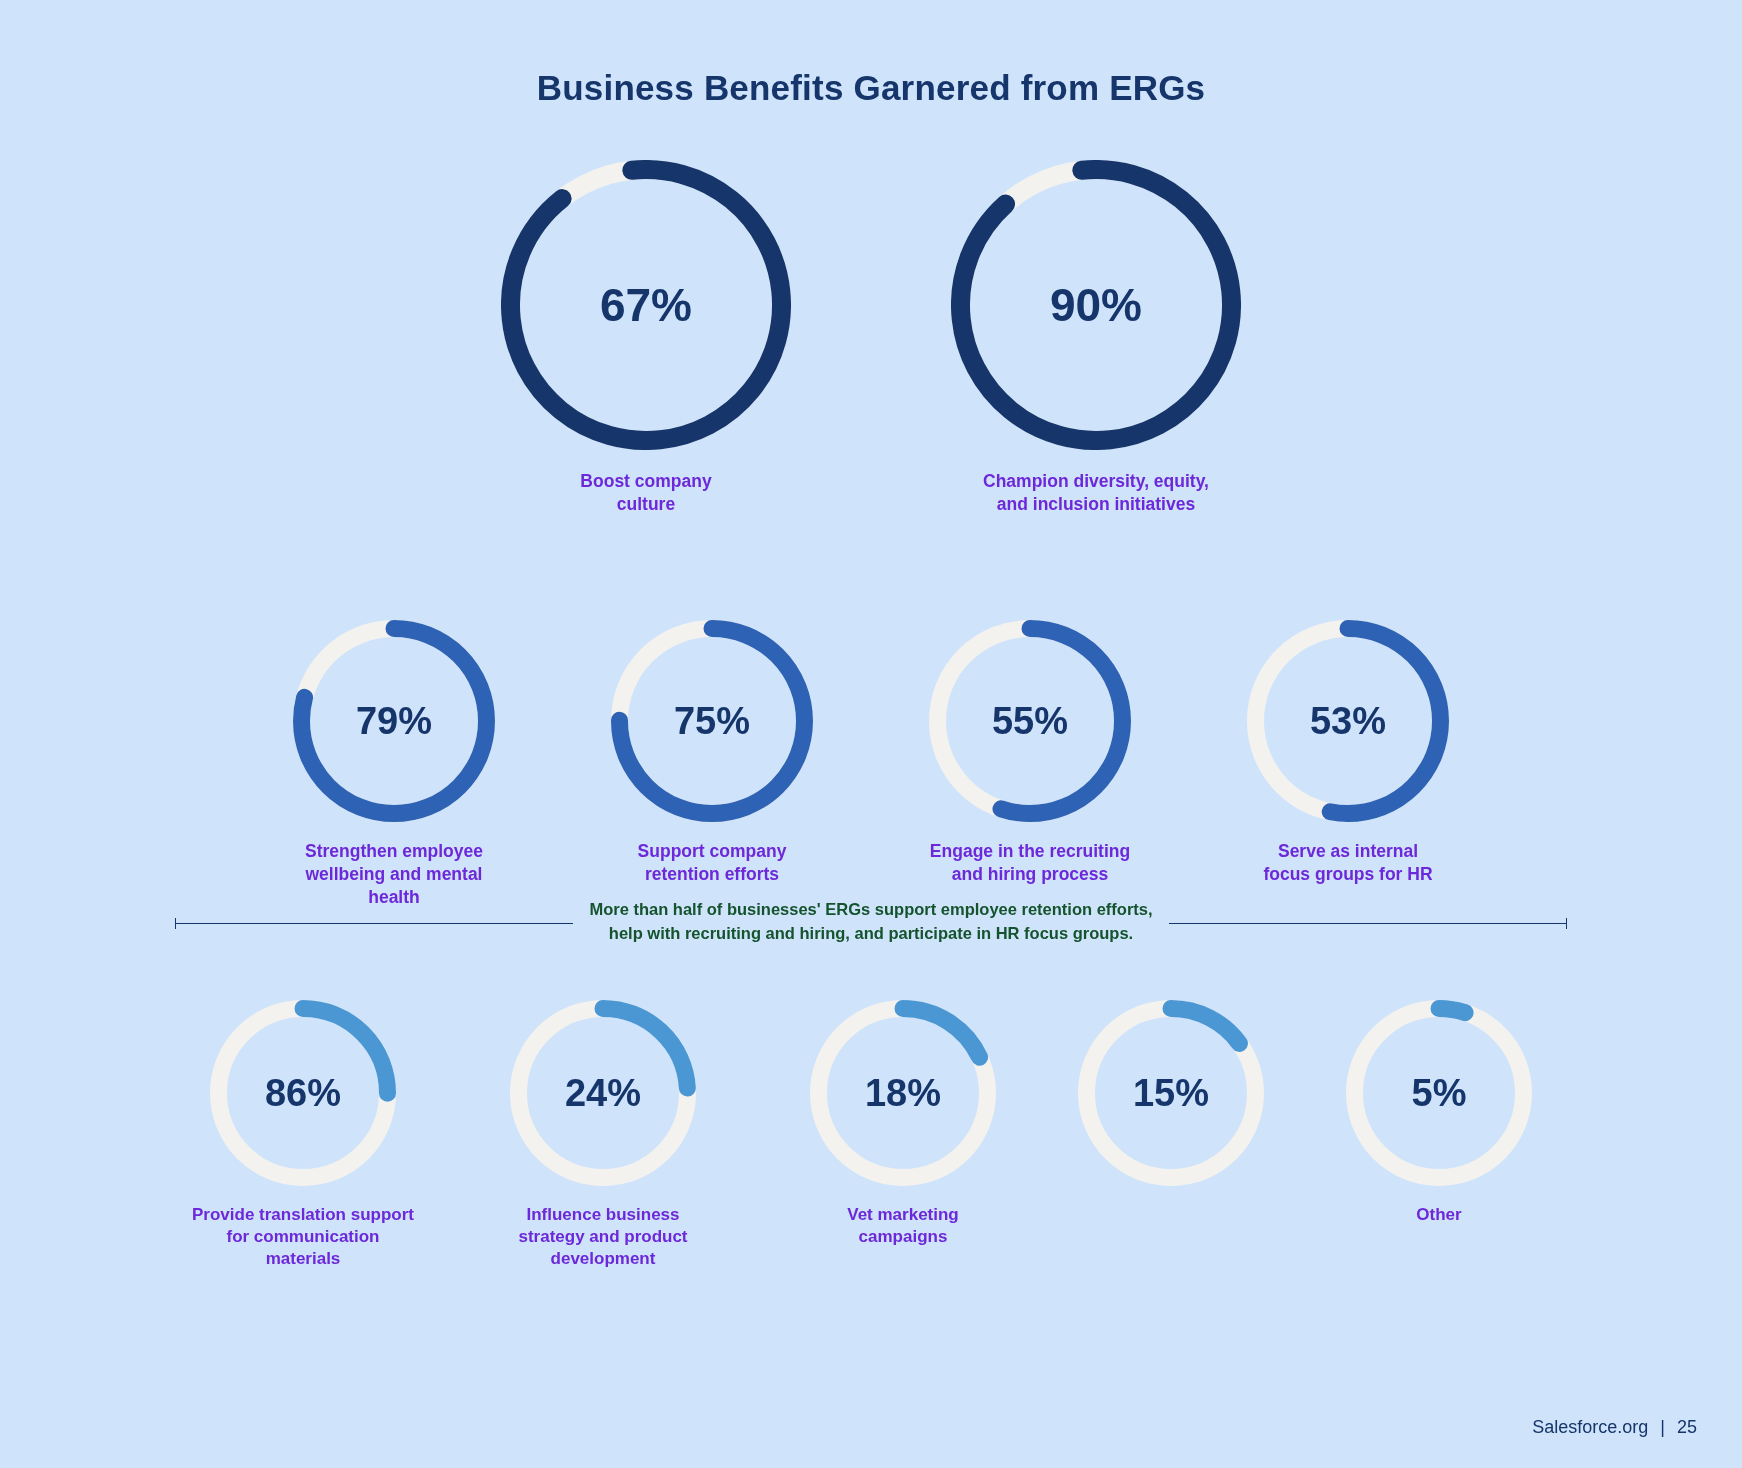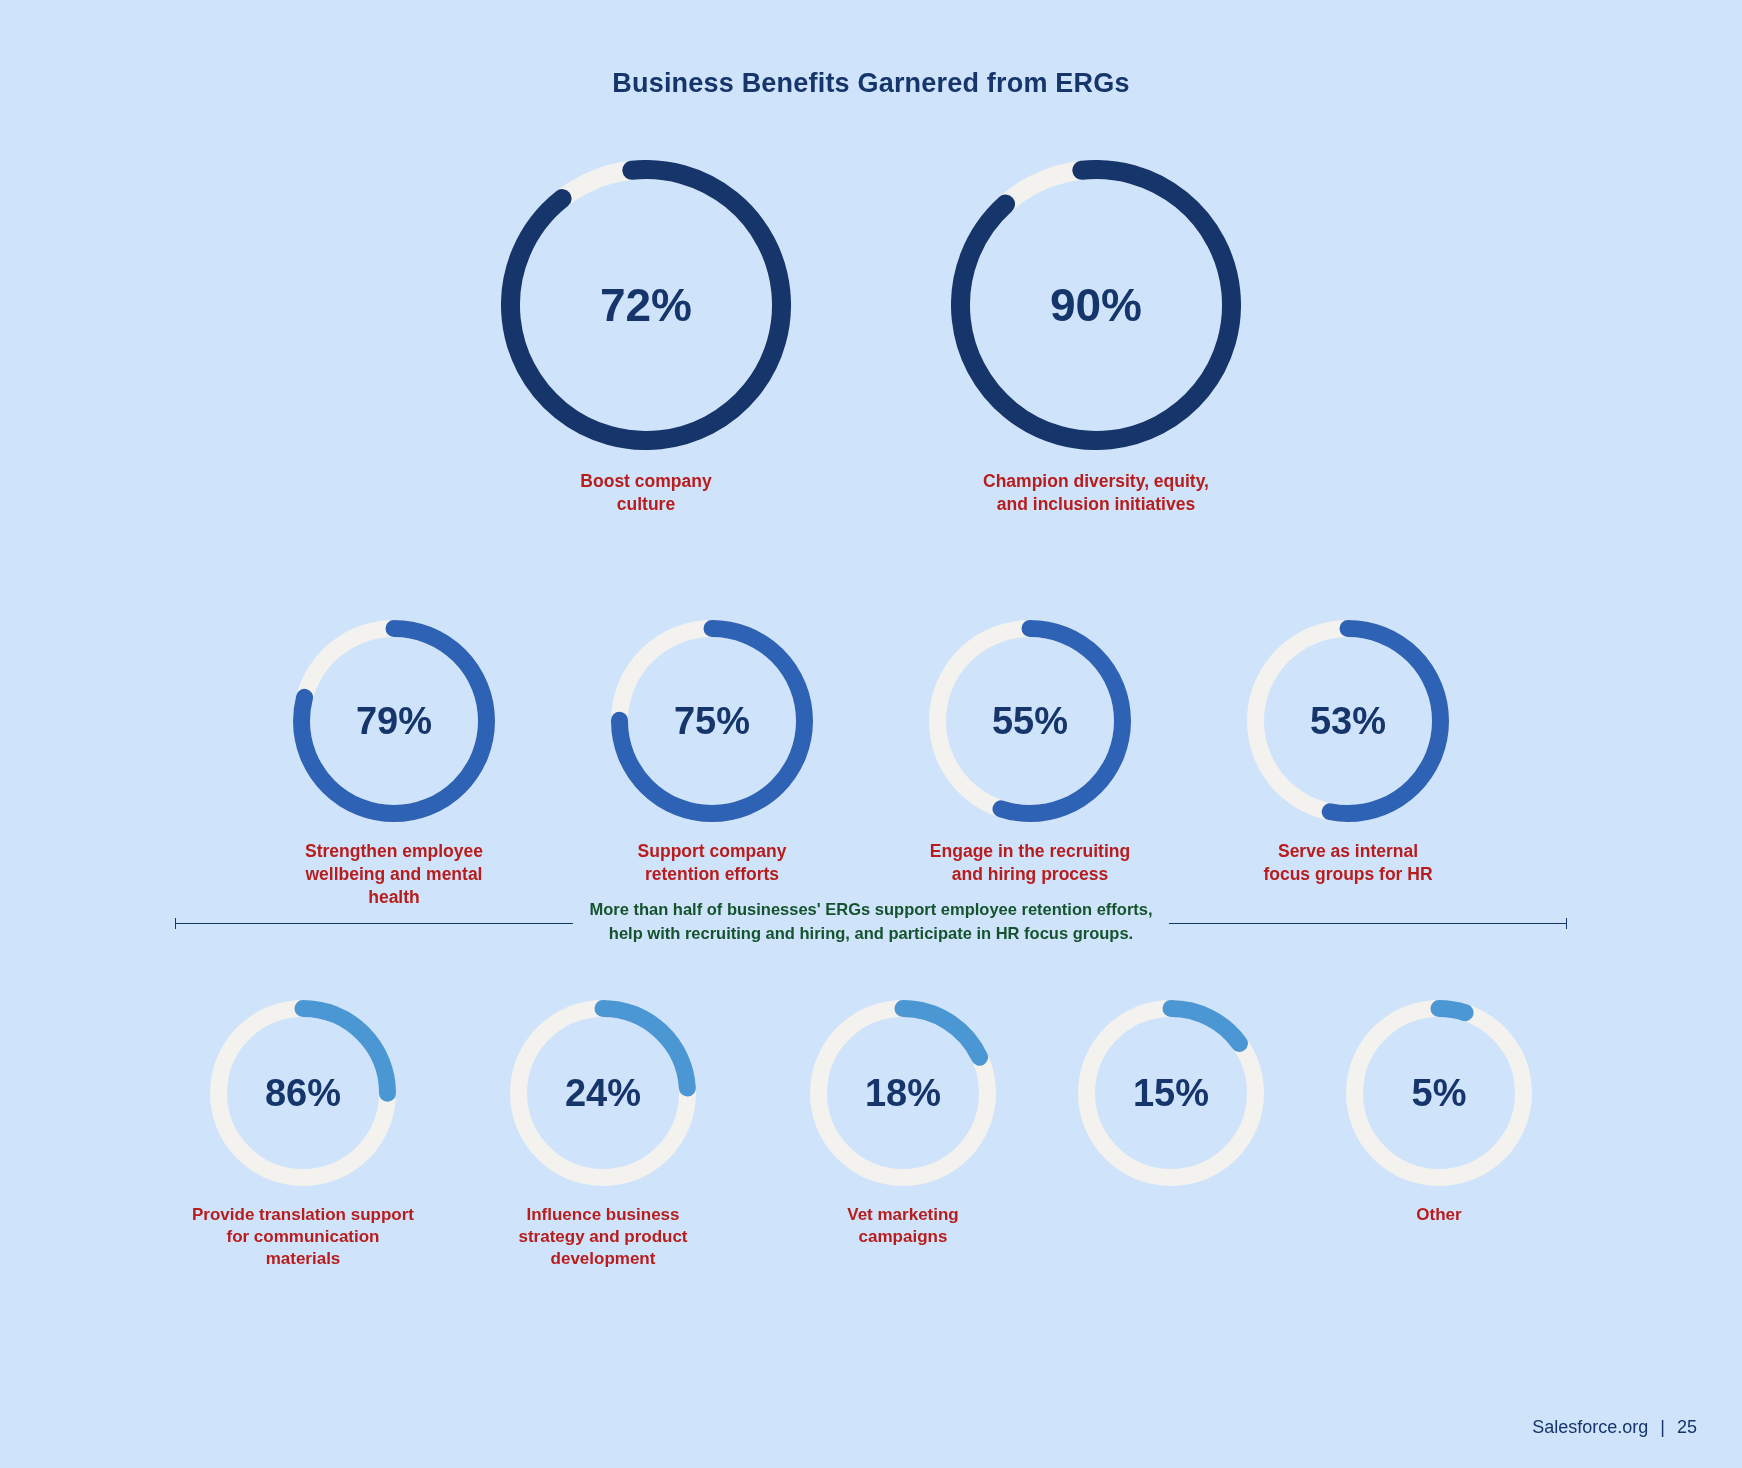--- a/index.html
+++ b/index.html
@@ -16,21 +16,21 @@
     height: 1468px;
     background: #cfe4fa;
   }
 
   .title {
     position: absolute;
     top: 68px;
     left: 0;
     width: 100%;
     text-align: center;
-    font-size: 27px;
+    font-size: 35px;
     font-weight: bold;
     color: #15356b;
     letter-spacing: 0.2px;
   }
 
   
   .row {
     position: absolute;
     display: flex;
     justify-content: center;
@@ -56,21 +56,21 @@
   }
 
   
   .sz-lg .donut-value { font-size: 46px; }
   .sz-md .donut-value { font-size: 38px; }
   .sz-sm .donut-value { font-size: 38px; }
 
   .stat-label {
     margin-top: 18px;
     text-align: center;
-    color: #b91c1c;
+    color: #6d28d9;
     font-size: 17.5px;
     font-weight: bold;
     line-height: 1.3;
     white-space: pre-line;
   }
   .sz-lg .stat-label { font-size: 17.5px; width: 300px; margin-top: 20px; }
   .sz-md .stat-label { width: 250px; }
   .sz-sm .stat-label { width: 250px; font-size: 17px; }
 
   
@@ -134,21 +134,21 @@
 
   <div class="title">Business Benefits Garnered from ERGs</div>
 
   <div class="row" id="row-top">
       <div class="stat sz-lg">
         <div class="donut-wrap">
           <svg width="290" height="290" viewBox="0 0 290 290">
             <circle cx="145" cy="145" r="135.5" fill="none" stroke="#f4f2ef" stroke-width="19"></circle>
             <circle cx="145" cy="145" r="135.5" fill="none" stroke="#15356b" stroke-width="19" stroke-linecap="round" stroke-dasharray="774.7481643017788 76.62344482105505" transform="rotate(-96 145 145)"></circle>
           </svg>
-          <div class="donut-value">72%</div>
+          <div class="donut-value">67%</div>
         </div>
         <div class="stat-label">Boost company
 culture</div>
       </div>
       <div class="stat sz-lg">
         <div class="donut-wrap">
           <svg width="290" height="290" viewBox="0 0 290 290">
             <circle cx="145" cy="145" r="135.5" fill="none" stroke="#f4f2ef" stroke-width="19"></circle>
             <circle cx="145" cy="145" r="135.5" fill="none" stroke="#15356b" stroke-width="19" stroke-linecap="round" stroke-dasharray="766.2344482105506 85.13716091228332" transform="rotate(-96 145 145)"></circle>
           </svg>

